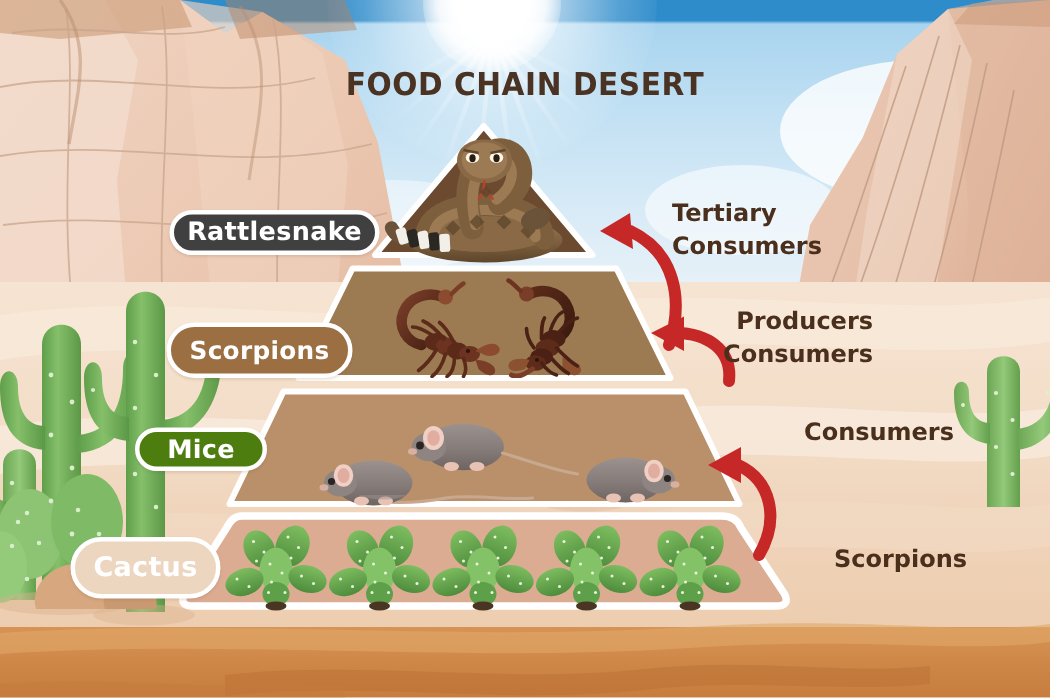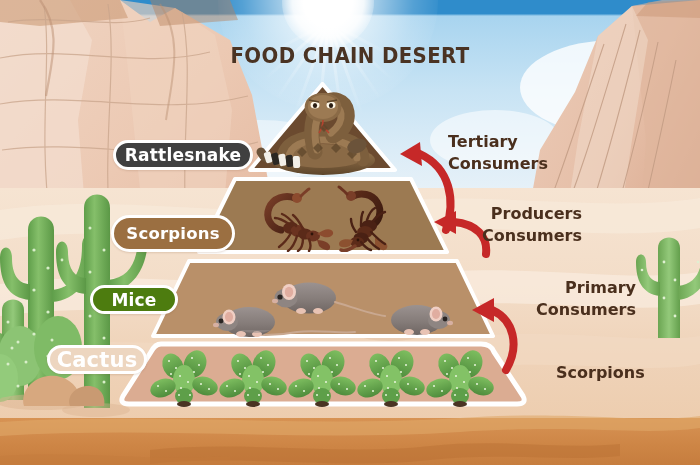--- a/index.html
+++ b/index.html
@@ -526,36 +526,35 @@
   </div>
 
   <div class="pill" style="left:111px;top:215px;width:124px;height:37px;background:#9b6f41;font-size:16.5px;">
     <span>Scorpions</span>
   </div>
 
   <div class="pill" style="left:90px;top:285px;width:88px;height:29px;background:#4d7c0f;font-size:17px;">
     <span>Mice</span>
   </div>
 
-  <div class="pill" style="left:47px;top:345px;width:100px;height:29px;background:#edd6c0;font-size:21px;">
+  <div class="pill" style="left:47px;top:358px;width:100px;height:41px;background:#edd6c0;font-size:18px;">
     <span>Cactus</span>
   </div>
 
   <div class="rlabel" style="left:448px;top:131px;">
     <div>Tertiary</div>
     <div>Consumers</div>
   </div>
 
   <div class="rlabel ralign" style="left:474px;top:203px;width:108px;">
     <div>Producers</div>
     <div>Consumers</div>
   </div>
 
   <div class="rlabel ralign" style="left:528px;top:277px;width:108px;">
-    <div>Primary</div>
     <div>Consumers</div>
   </div>
 
   <div class="rlabel" style="left:556px;top:362px;">
     <div>Scorpions</div>
   </div>
 
 </div>
 
 </body></html>

